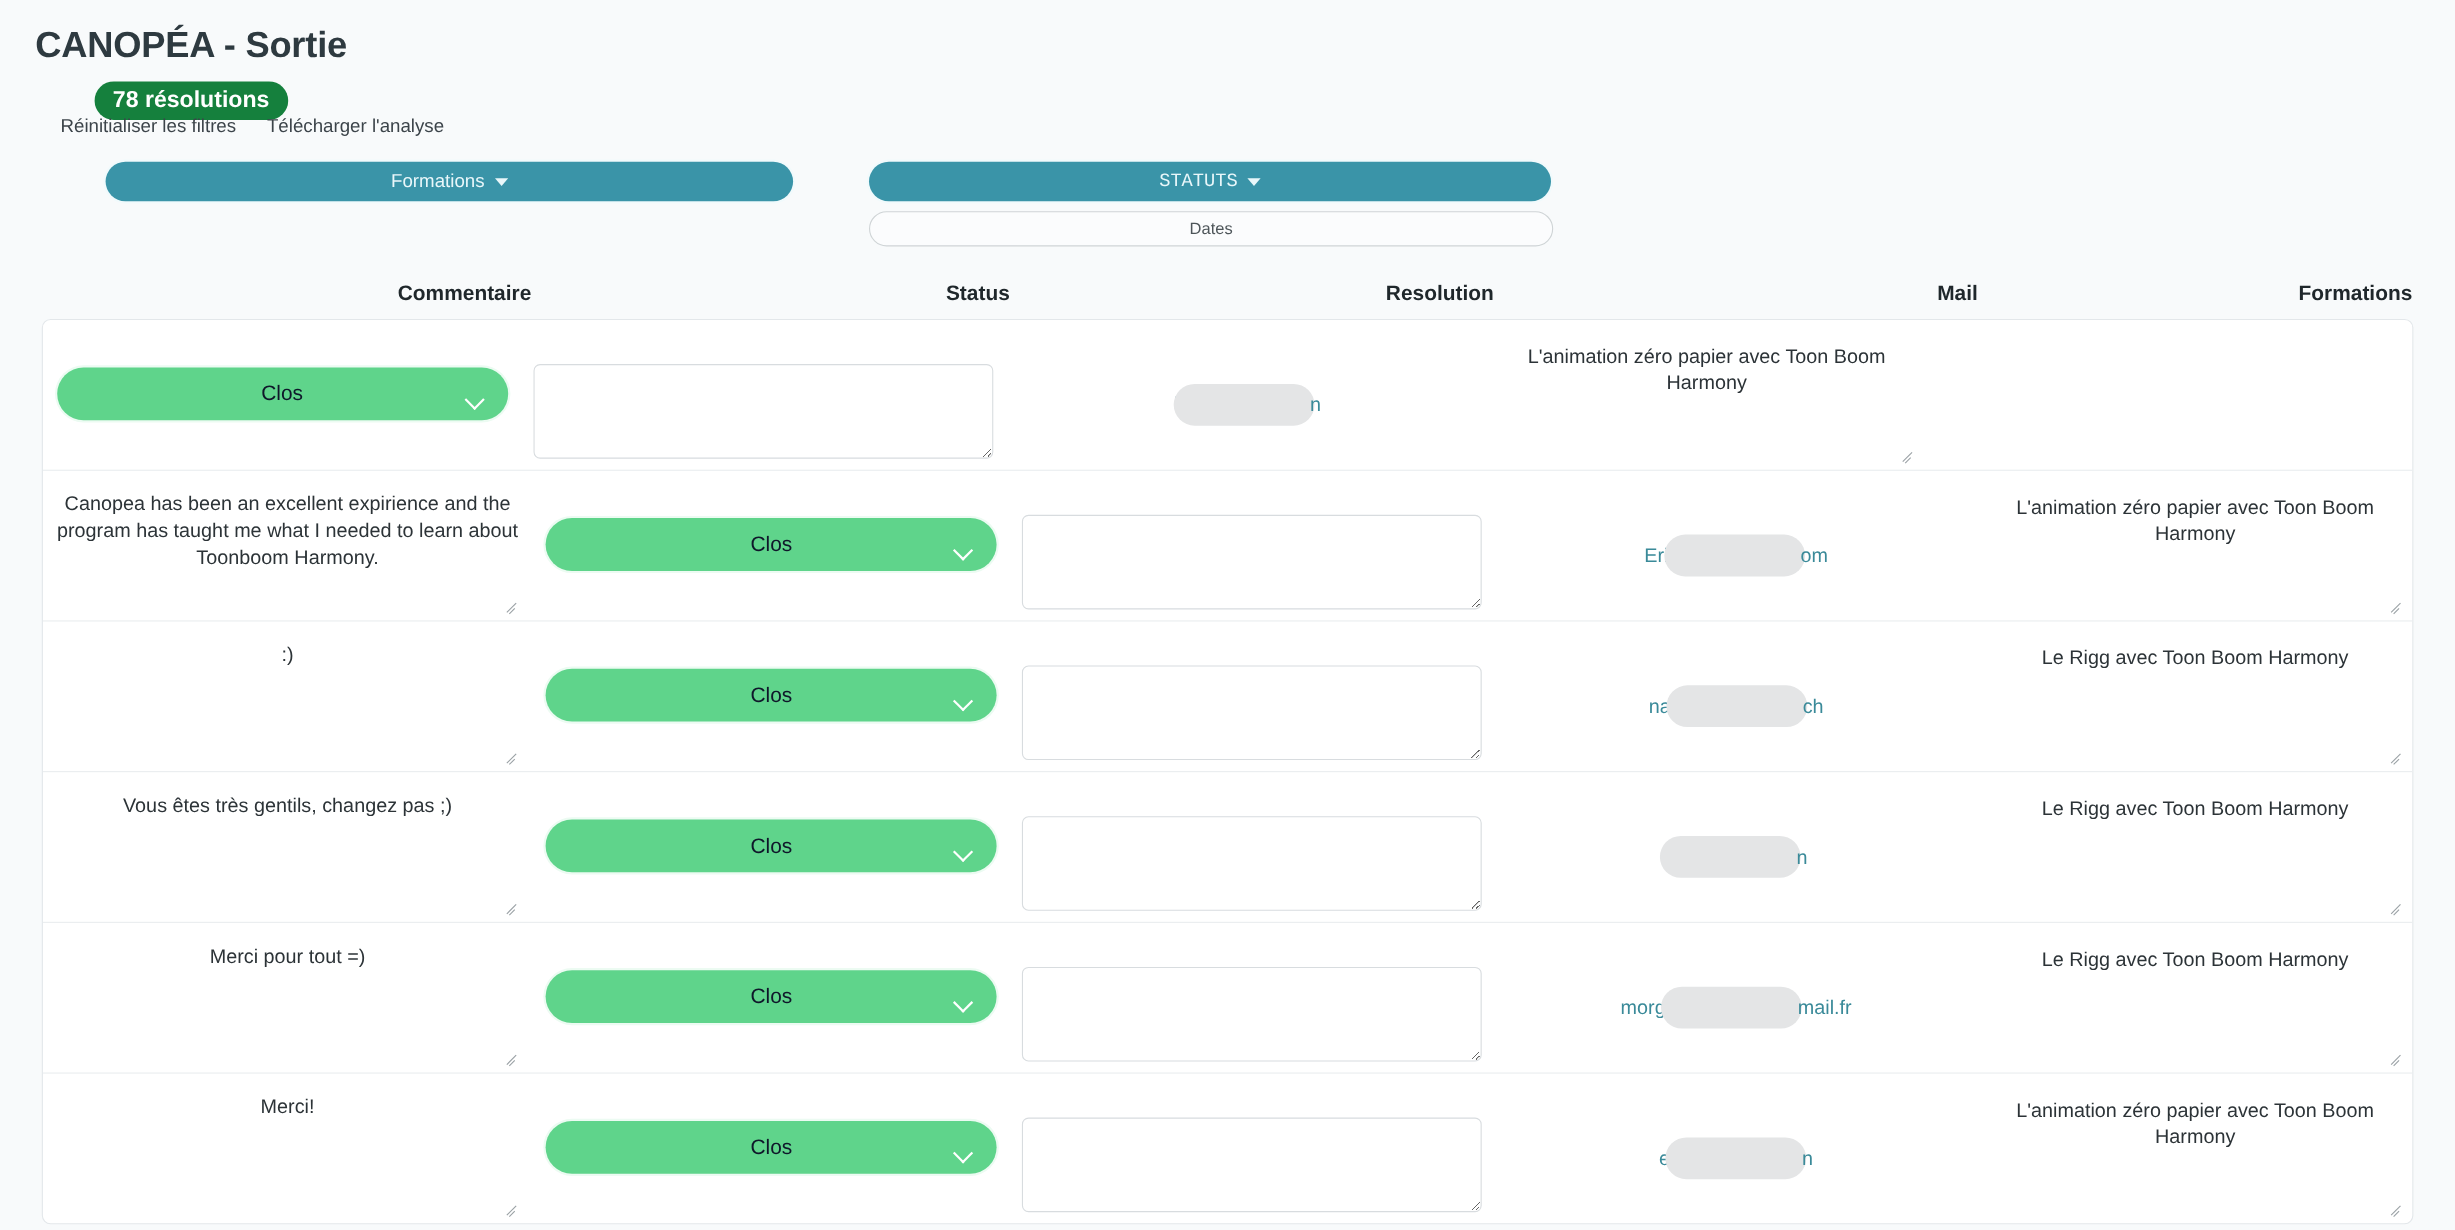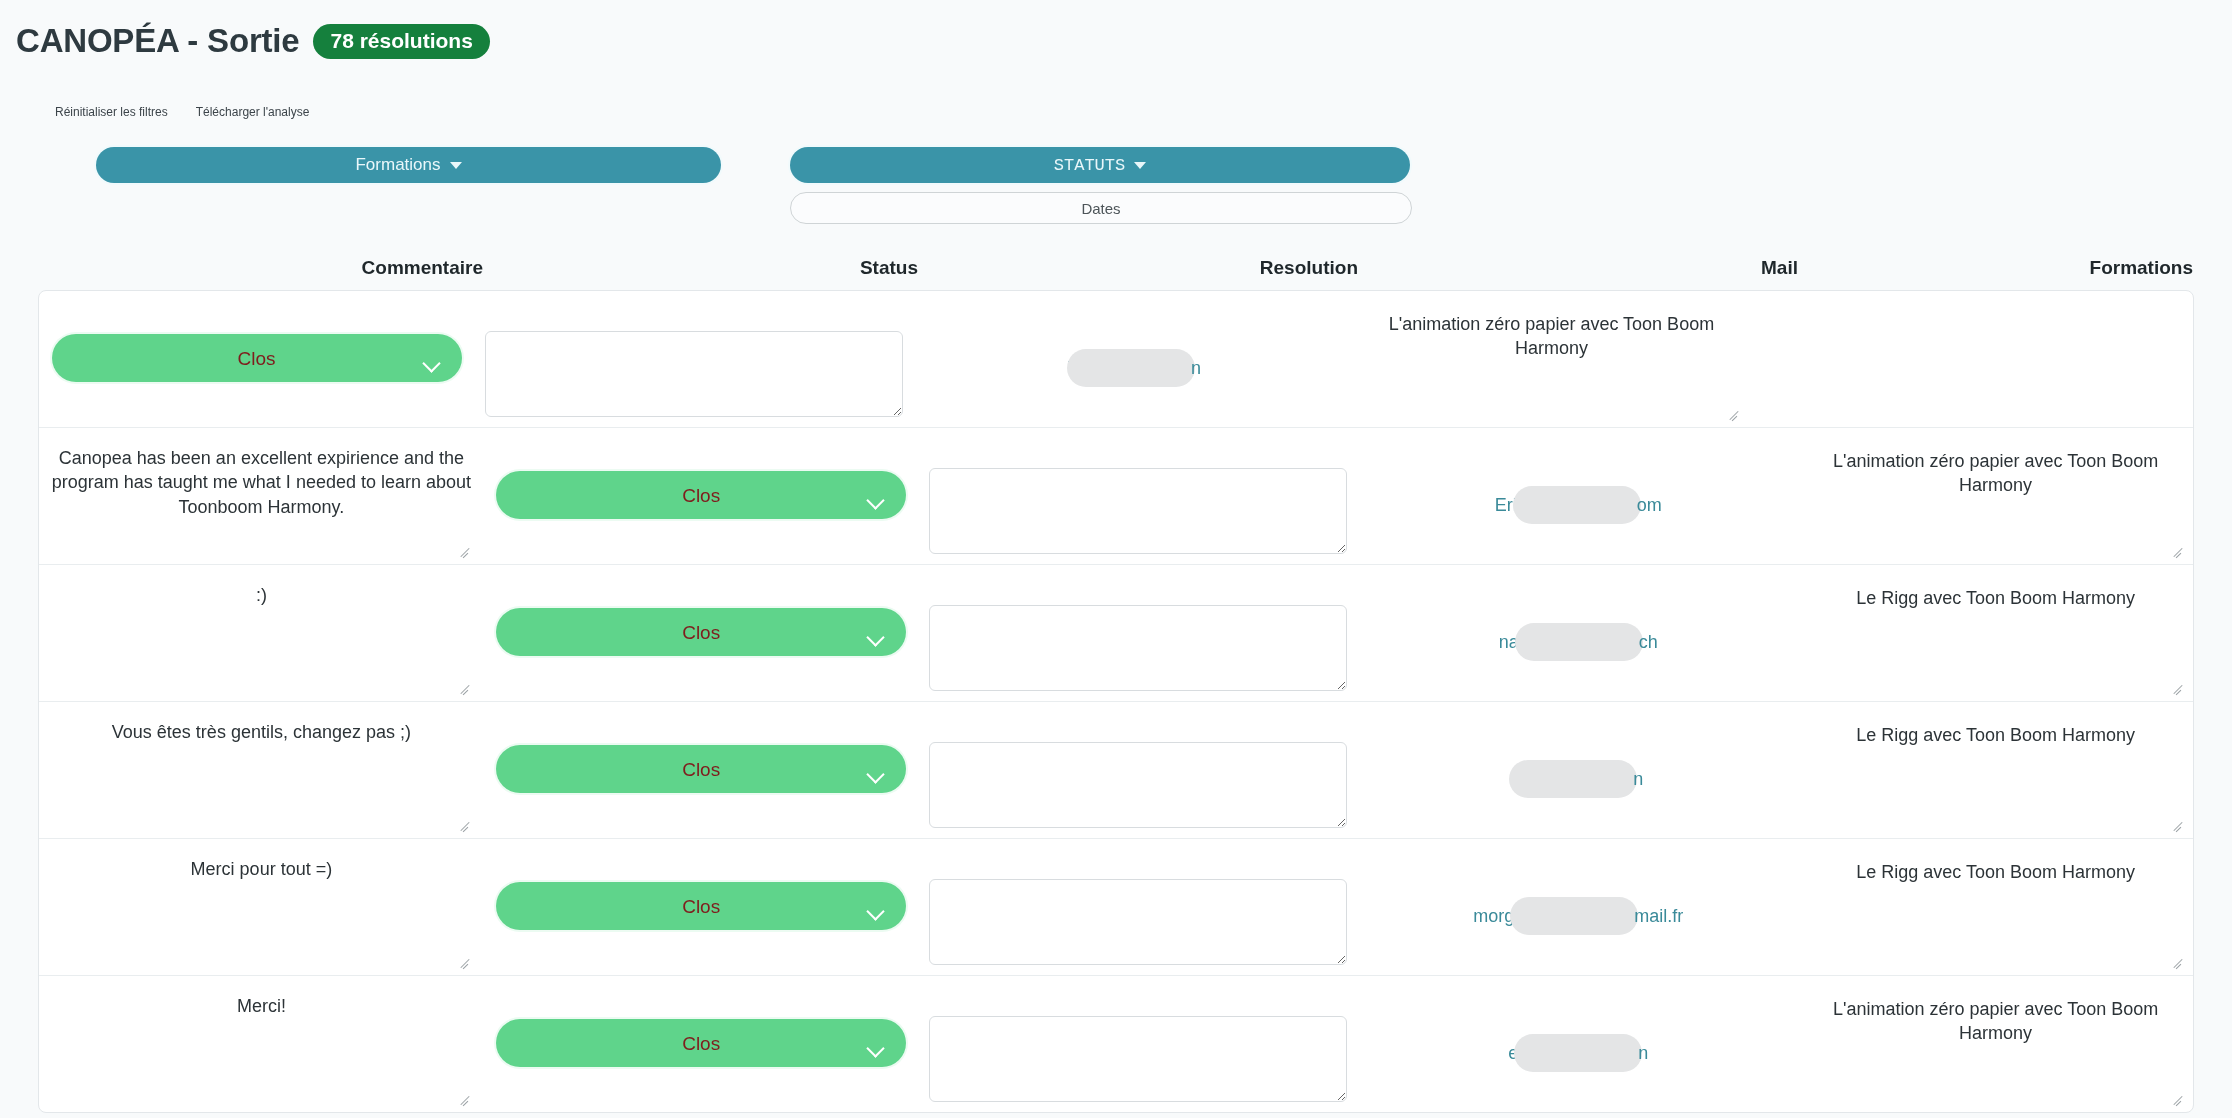--- a/index.html
+++ b/index.html
@@ -19,25 +19,26 @@
   .page {
     position: relative;
     width: 2232px;
     height: 1118px;
     background: #f8fafb;
   }
 
   
   .header {
     position: absolute;
-    left: 16px;
+    left: 32px;
     top: 22px;
     display: flex;
     align-items: center;
     gap: 14px;
+    flex-direction: column;
   }
   .page-title {
     font-size: 33px;
     font-weight: bold;
     color: #2e3a40;
     letter-spacing: -0.2px;
     white-space: nowrap;
   }
   .count-badge {
     display: inline-block;
@@ -53,21 +54,21 @@
 
   
   .actions {
     position: absolute;
     left: 55px;
     top: 105px;
     display: flex;
     gap: 28px;
   }
   .action-link {
-    font-size: 12px;
+    font-size: 17px;
     color: #3c444a;
     white-space: nowrap;
     cursor: pointer;
     text-decoration: none;
   }
 
   
   .filters {
     position: absolute;
     left: 0;
@@ -177,21 +178,21 @@
   }
 
   .status-cell { align-items: flex-start; }
   .status-select {
     margin-top: 25px;
     width: 410px;
     height: 48px;
     background: #5fd48b;
     border: none;
     border-radius: 24px;
-    color: #7f1d1d;
+    color: #0f172a;
     font-size: 19px;
     font-family: "Liberation Sans", sans-serif;
     text-align: center;
     text-align-last: center;
     -webkit-appearance: none;
     appearance: none;
     cursor: pointer;
     box-shadow: 0 0 0 2px #ecfbf2;
     position: relative;
   }

